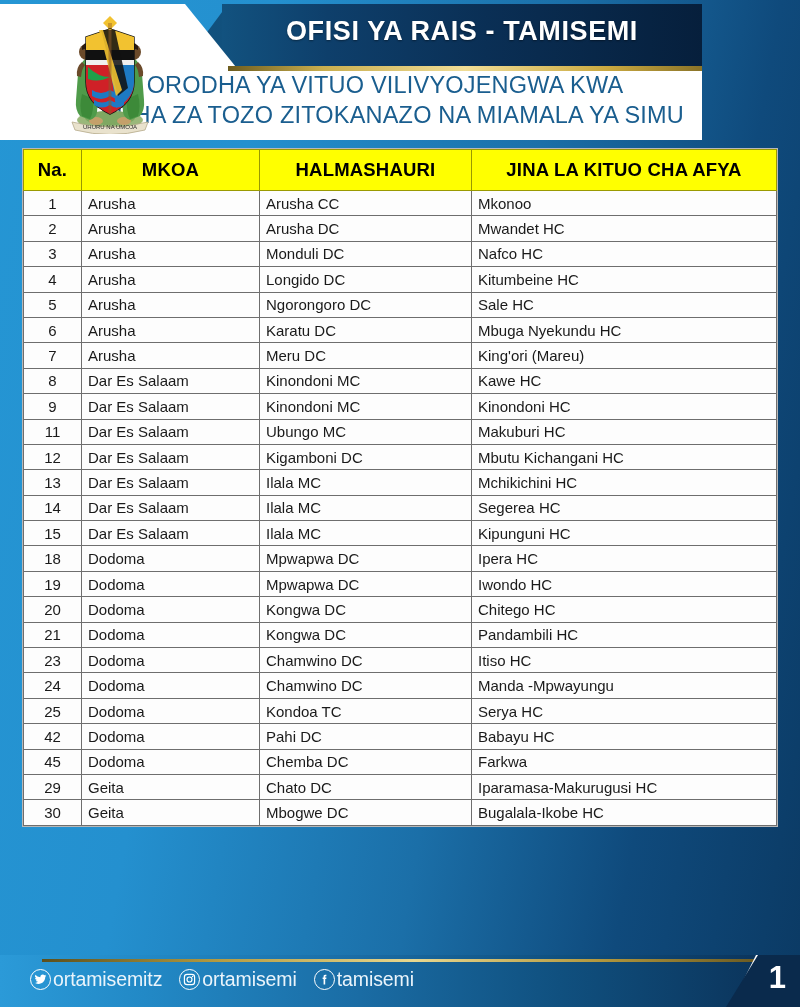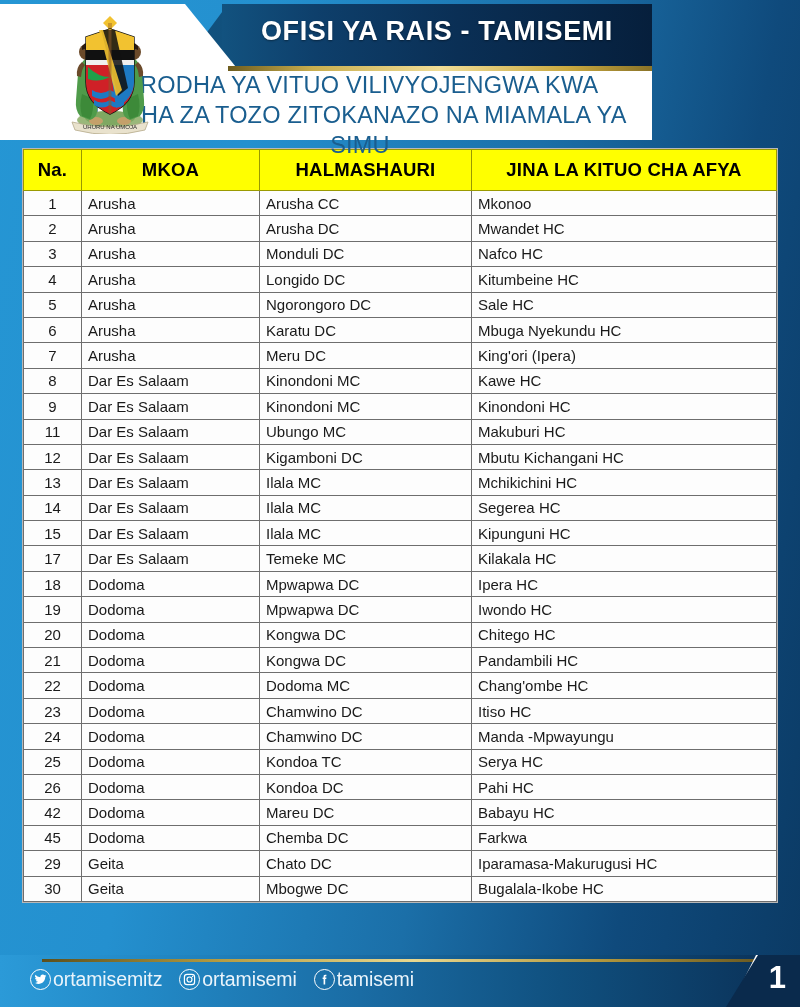--- a/index.html
+++ b/index.html
@@ -17,21 +17,21 @@
     width: 800px;
     height: 1007px;
     background: linear-gradient(100deg, #2596d4 0%, #2490cf 28%, #1b6fa8 58%, #0f4a7c 80%, #0b3a64 100%);
     overflow: hidden;
   }
 
   
   .banner {
     position: absolute;
     top: 0; left: 0;
-    width: 652px;
+    width: 702px;
     height: 140px;
     padding-left: 28px;
   }
   .banner-dark {
     position: absolute;
     top: 4px;
     left: 222px;
     right: 0;
     height: 62px;
     background: linear-gradient(90deg, #12527f 0%, #0e3f6b 22%, #0a2f55 55%, #061f3c 100%);
@@ -346,21 +346,21 @@
           <tr>
             <td class="num">6</td>
             <td>Arusha</td>
             <td>Karatu DC</td>
             <td class="last">Mbuga Nyekundu HC</td>
           </tr>
           <tr>
             <td class="num">7</td>
             <td>Arusha</td>
             <td>Meru DC</td>
-            <td class="last">King'ori (Ipera)</td>
+            <td class="last">King'ori (Mareu)</td>
           </tr>
           <tr>
             <td class="num">8</td>
             <td>Dar Es Salaam</td>
             <td>Kinondoni MC</td>
             <td class="last">Kawe HC</td>
           </tr>
           <tr>
             <td class="num">9</td>
             <td>Dar Es Salaam</td>
@@ -391,26 +391,20 @@
             <td>Ilala MC</td>
             <td class="last">Segerea HC</td>
           </tr>
           <tr>
             <td class="num">15</td>
             <td>Dar Es Salaam</td>
             <td>Ilala MC</td>
             <td class="last">Kipunguni HC</td>
           </tr>
           <tr>
-            <td class="num">17</td>
-            <td>Dar Es Salaam</td>
-            <td>Temeke MC</td>
-            <td class="last">Kilakala HC</td>
-          </tr>
-          <tr>
             <td class="num">18</td>
             <td>Dodoma</td>
             <td>Mpwapwa DC</td>
             <td class="last">Ipera HC</td>
           </tr>
           <tr>
             <td class="num">19</td>
             <td>Dodoma</td>
             <td>Mpwapwa DC</td>
             <td class="last">Iwondo HC</td>
@@ -421,53 +415,41 @@
             <td>Kongwa DC</td>
             <td class="last">Chitego HC</td>
           </tr>
           <tr>
             <td class="num">21</td>
             <td>Dodoma</td>
             <td>Kongwa DC</td>
             <td class="last">Pandambili HC</td>
           </tr>
           <tr>
-            <td class="num">22</td>
-            <td>Dodoma</td>
-            <td>Dodoma MC</td>
-            <td class="last">Chang'ombe HC</td>
-          </tr>
-          <tr>
             <td class="num">23</td>
             <td>Dodoma</td>
             <td>Chamwino DC</td>
             <td class="last">Itiso HC</td>
           </tr>
           <tr>
             <td class="num">24</td>
             <td>Dodoma</td>
             <td>Chamwino DC</td>
             <td class="last">Manda -Mpwayungu</td>
           </tr>
           <tr>
             <td class="num">25</td>
             <td>Dodoma</td>
             <td>Kondoa TC</td>
             <td class="last">Serya HC</td>
           </tr>
           <tr>
-            <td class="num">26</td>
-            <td>Dodoma</td>
-            <td>Kondoa DC</td>
-            <td class="last">Pahi HC</td>
-          </tr>
-          <tr>
             <td class="num">42</td>
             <td>Dodoma</td>
-            <td>Mareu DC</td>
+            <td>Pahi DC</td>
             <td class="last">Babayu HC</td>
           </tr>
           <tr>
             <td class="num">45</td>
             <td>Dodoma</td>
             <td>Chemba DC</td>
             <td class="last">Farkwa</td>
           </tr>
           <tr>
             <td class="num">29</td>

